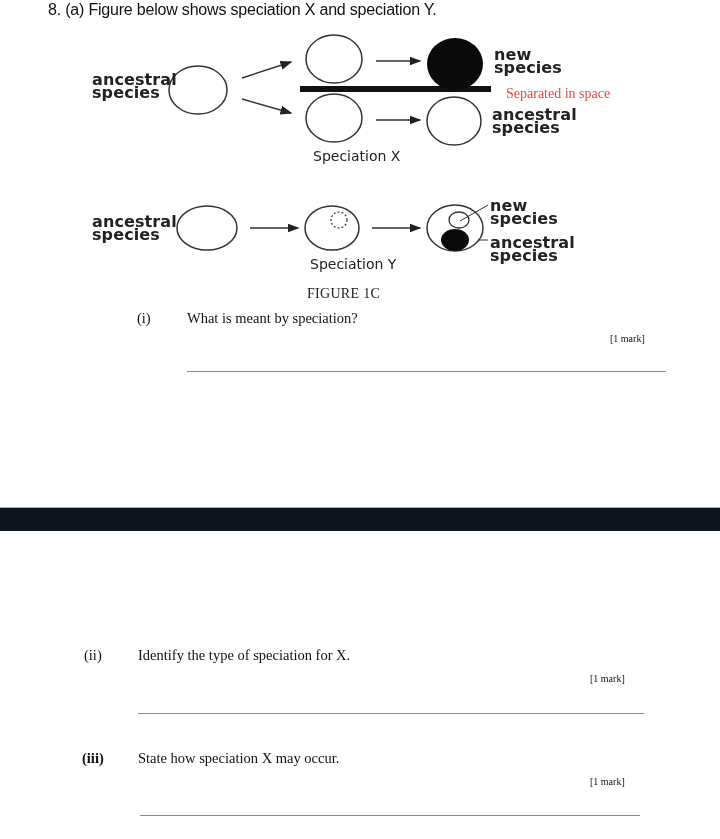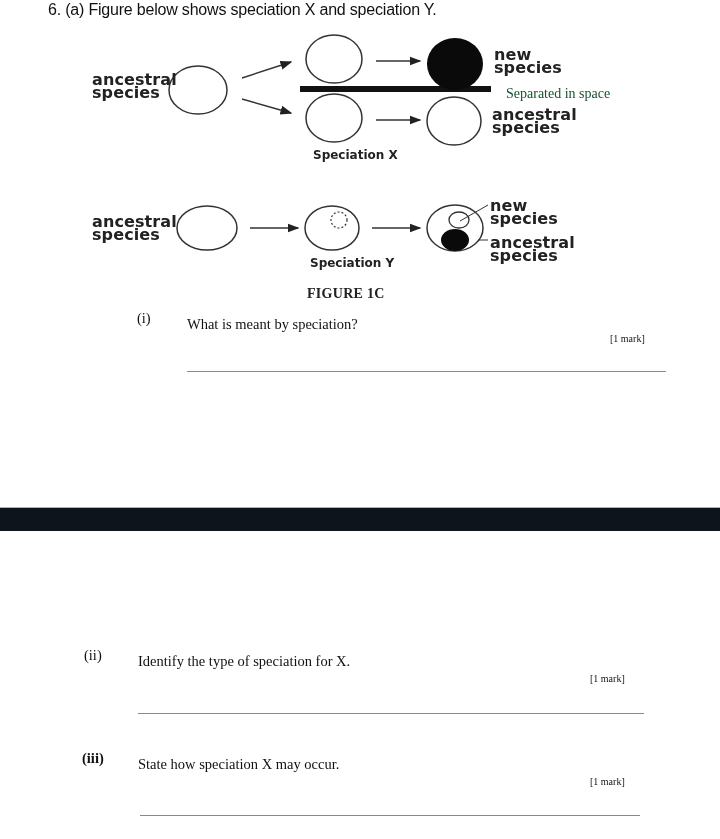--- a/index.html
+++ b/index.html
@@ -1,33 +1,33 @@
 <!DOCTYPE html>
 <html><head>
   <meta charset="utf-8">
   <style>
     html, body { margin: 0; padding: 0; background: #ffffff; }
     body { width: 720px; height: 839px; position: relative; overflow: hidden; }
     .abs { position: absolute; }
     .heading { left: 48px; top: 1px; font-family: "Liberation Sans", sans-serif; font-size: 16px; color: #111; letter-spacing: -0.2px; }
     .sans-label { font-family: "DejaVu Sans", sans-serif; font-size: 16px; line-height: 13px; color: #222; font-weight: bold; letter-spacing: 0.1px; }
     .serif { font-family: "Liberation Serif", serif; color: #111; }
-    .caption { font-family: "DejaVu Sans", sans-serif; font-size: 12px; font-weight: bold; color: #222; }
-    .fig-title { font-family: "Liberation Serif", serif; font-weight: bold; font-size: 14px; color: #222; letter-spacing: 0.3px; }
+    .caption { font-family: "DejaVu Sans", sans-serif; font-size: 14px; font-weight: normal; color: #222; }
+    .fig-title { font-family: "Liberation Serif", serif; font-weight: normal; font-size: 14px; color: #222; letter-spacing: 0.3px; }
     .q-num { font-family: "Liberation Serif", serif; font-size: 14.5px; color: #111; }
-    .q-text { font-family: "Liberation Serif", serif; font-size: 14.5px; color: #111; margin-top: 6px; }
+    .q-text { font-family: "Liberation Serif", serif; font-size: 14.5px; color: #111; }
     .mark { font-family: "Liberation Serif", serif; font-size: 10px; color: #111; }
     .answer-line { height: 1px; background: #8a8a8a; }
     .dark-band { left: 0; top: 507px; width: 720px; height: 23px; background: #0d141b; border-top: 1px solid #a9aeb1; }
     svg { position: absolute; left: 0; top: 0; }
   </style>
 </head>
 <body>
 
-<div class="abs heading">6.  (a) Figure below shows speciation X and speciation Y.</div>
+<div class="abs heading">8.  (a) Figure below shows speciation X and speciation Y.</div>
 
 <svg width="720" height="300">
   <defs>
     <marker id="arrowhead" markerWidth="8" markerHeight="8" refX="7" refY="4" orient="auto">
       <path d="M0,1 L8,4 L0,7 Z" fill="#222"></path>
     </marker>
   </defs>
 
   <g>
     <ellipse cx="198" cy="90" rx="29" ry="24" fill="none" stroke="#333" stroke-width="1.5"></ellipse>
@@ -57,21 +57,21 @@
 </svg>
 
 <div class="abs sans-label" style="left:92px; top:73px;">
   <div>ancestral</div>
   <div>species</div>
 </div>
 <div class="abs sans-label" style="left:494px; top:48px;">
   <div>new</div>
   <div>species</div>
 </div>
-<div class="abs serif" style="left:506px; top:86px; font-size:14px; color:#14532d;">Separated in space</div>
+<div class="abs serif" style="left:506px; top:86px; font-size:14px; color:#ef4444;">Separated in space</div>
 <div class="abs sans-label" style="left:492px; top:108px;">
   <div>ancestral</div>
   <div>species</div>
 </div>
 <div class="abs caption" style="left:313px; top:148px;">Speciation X</div>
 
 <div class="abs sans-label" style="left:92px; top:215px;">
   <div>ancestral</div>
   <div>species</div>
 </div>

